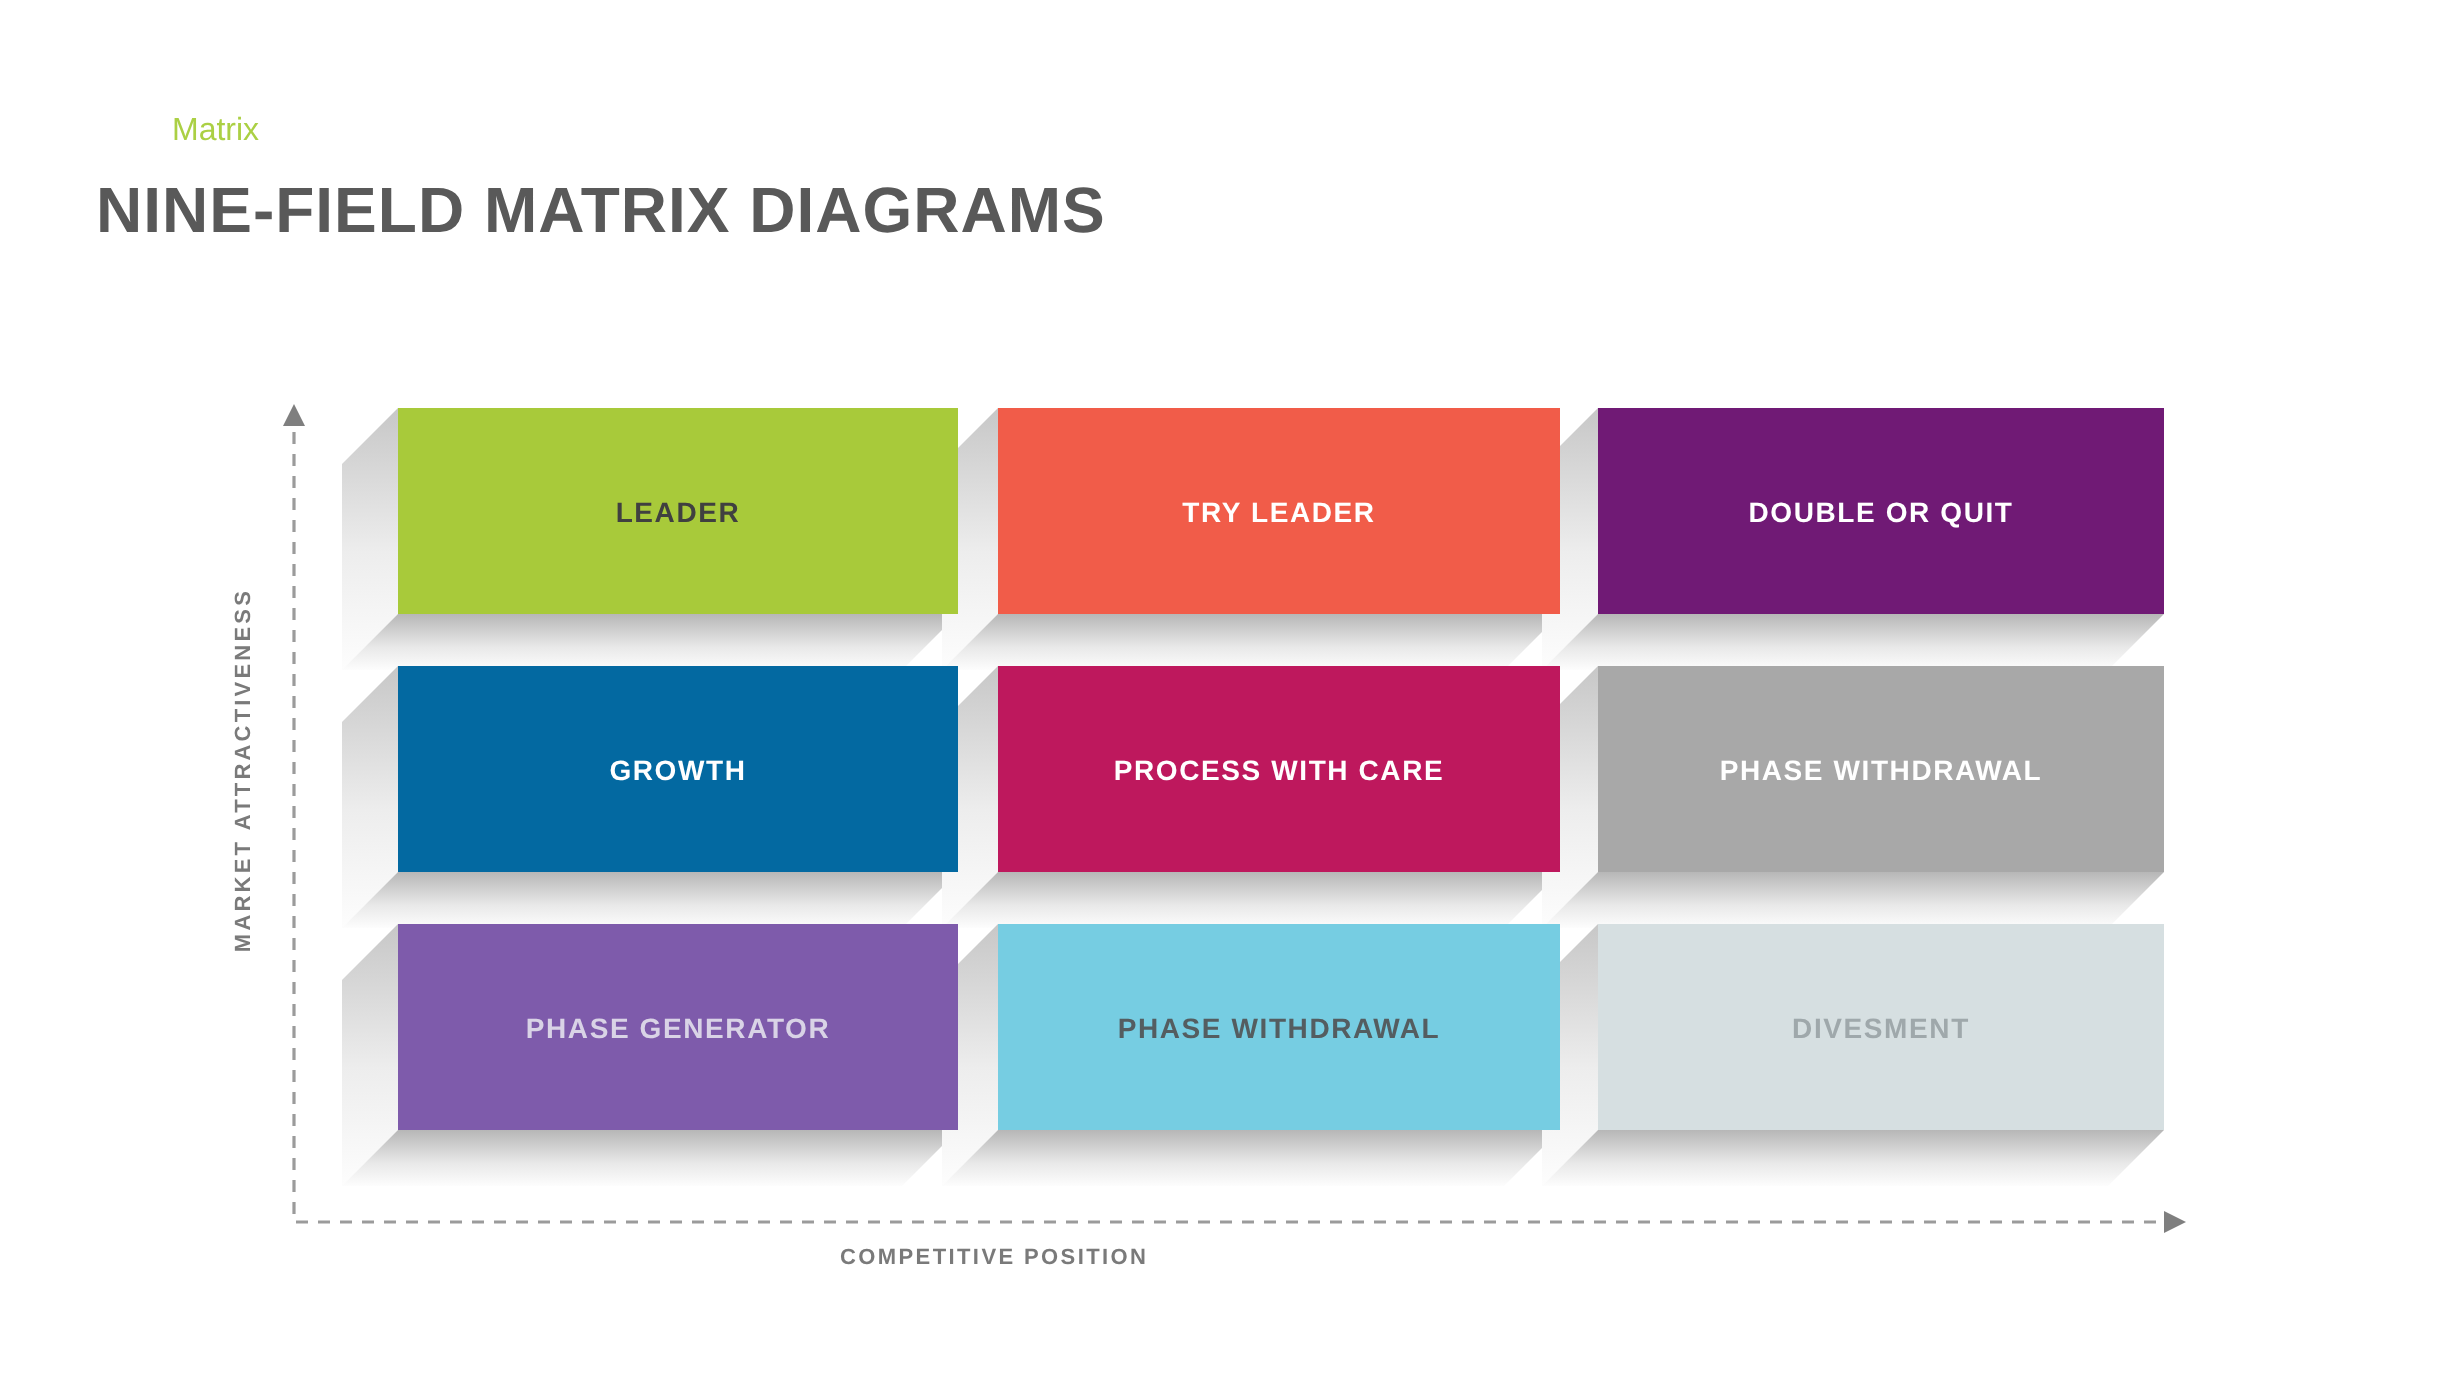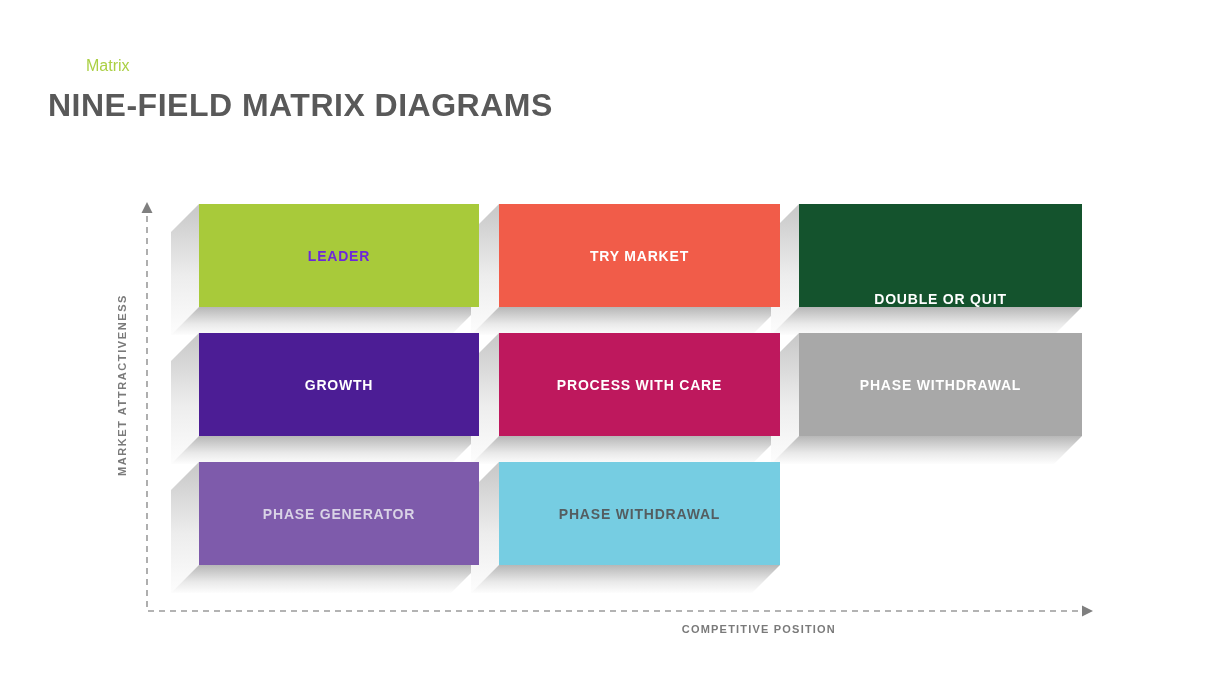--- a/index.html
+++ b/index.html
@@ -21,22 +21,22 @@
 
   
   .axes-svg{position:absolute;left:0;top:0;width:1227px;height:690px;}
 
   .y-axis-label{
     position:absolute;left:-76px;top:377px;width:400px;height:16px;
     transform:rotate(-90deg);
     text-align:center;font-size:11px;font-weight:700;letter-spacing:1.6px;
   }
   .x-axis-label{
-    position:absolute;left:436px;top:623px;width:400px;height:16px;
-    text-align:right;font-size:11px;font-weight:700;letter-spacing:1.2px;
+    position:absolute;left:420px;top:623px;width:400px;height:16px;
+    text-align:left;font-size:11px;font-weight:700;letter-spacing:1.2px;
   }
 
   
   .cell{
     position:absolute;height:103px;
     display:flex;align-items:center;justify-content:center;
     font-size:14px;font-weight:700;letter-spacing:0.8px;
     text-align:center;
   }
   .c0{left:199px;width:280px;}
@@ -69,40 +69,43 @@
   <h1 class="title" style="margin: 0px; color: rgb(89, 89, 89);">NINE-FIELD MATRIX DIAGRAMS</h1>
 
   <svg class="axes-svg" viewBox="0 0 1227 690" xmlns="http://www.w3.org/2000/svg">
     <path d="M147,216 L147,611 L1080,611" fill="none" stroke="#9b9b9b" stroke-width="1.6" stroke-dasharray="6 5"></path>
     <path d="M147,202 L141.5,213 L152.5,213 Z" fill="#7f7f7f"></path>
     <path d="M1093,611 L1082,605.5 L1082,616.5 Z" fill="#7f7f7f"></path>
   </svg>
   <div class="y-axis-label" style="color: rgb(122, 122, 122);">MARKET ATTRACTIVENESS</div>
   <div class="x-axis-label" style="color: rgb(122, 122, 122);">COMPETITIVE POSITION</div>
 
-  <div class="cell r0 c0" style="background: rgb(168, 202, 58); color: #6d28d9;">
+  <div class="cell r0 c0" style="background: rgb(168, 202, 58); color: #404040;">
     <span>LEADER</span>
   </div>
   <div class="cell r0 c1" style="background: rgb(241, 92, 73); color: rgb(255, 255, 255);">
-    <span>TRY MARKET</span>
+    <span>TRY LEADER</span>
   </div>
-  <div class="cell r0 c2" style="background: #14532d; color: rgb(255, 255, 255); align-items: flex-end;">
+  <div class="cell r0 c2" style="background: #701a75; color: rgb(255, 255, 255);">
     <span>DOUBLE OR QUIT</span>
   </div>
 
-  <div class="cell r1 c0" style="background: #4c1d95; color: rgb(255, 255, 255);">
+  <div class="cell r1 c0" style="background: #0369a1; color: rgb(255, 255, 255);">
     <span>GROWTH</span>
   </div>
   <div class="cell r1 c1" style="background: #be185d; color: rgb(255, 255, 255);">
     <span>PROCESS WITH CARE</span>
   </div>
   <div class="cell r1 c2" style="background: rgb(168, 168, 168); color: rgb(255, 255, 255);">
     <span>PHASE WITHDRAWAL</span>
   </div>
 
   <div class="cell r2 c0" style="background: rgb(126, 91, 171); color: rgb(217, 211, 230);">
     <span>PHASE GENERATOR</span>
   </div>
   <div class="cell r2 c1" style="background: rgb(118, 205, 226); color: rgb(84, 93, 96);">
     <span>PHASE WITHDRAWAL</span>
   </div>
+  <div class="cell r2 c2" style="background: rgb(214, 223, 225); color: rgb(159, 168, 171);">
+    <span>DIVESMENT</span>
+  </div>
 
 </div>
 
 </body></html>

